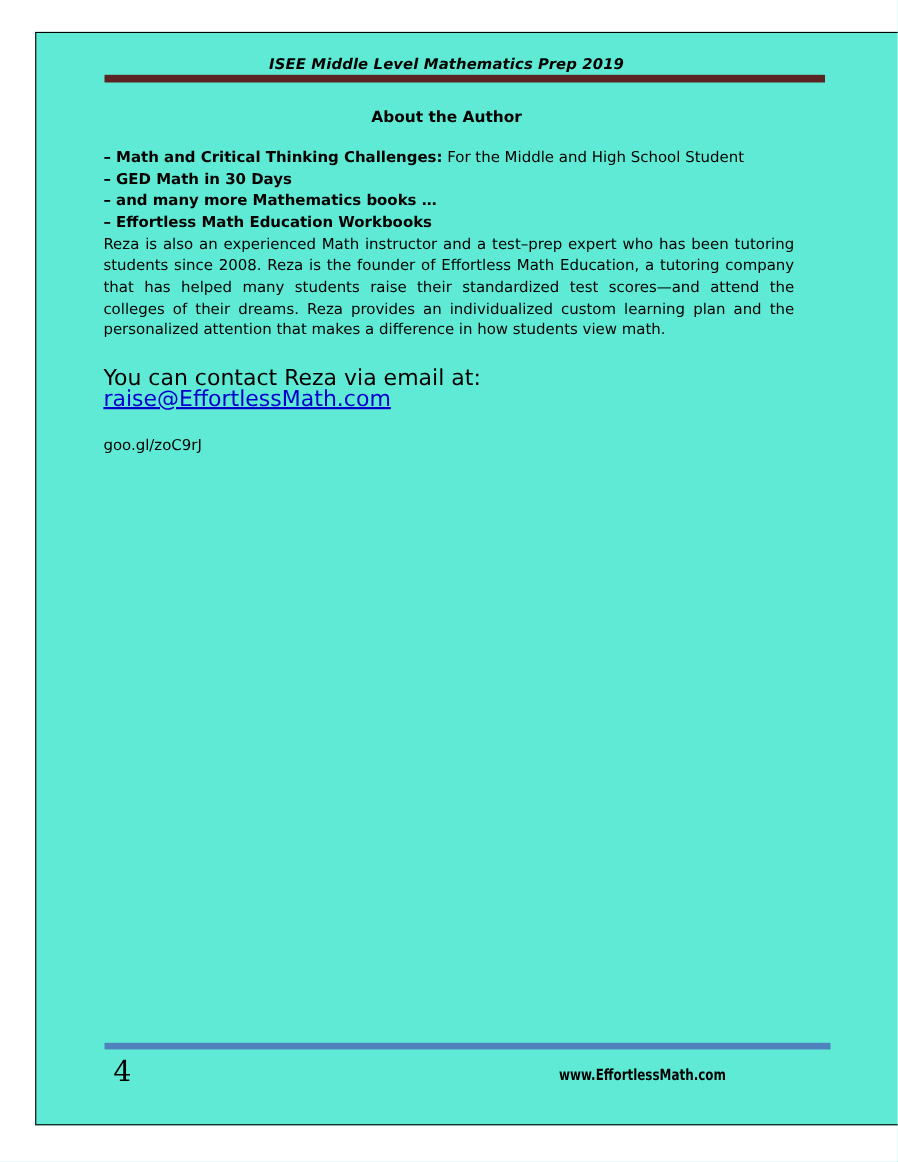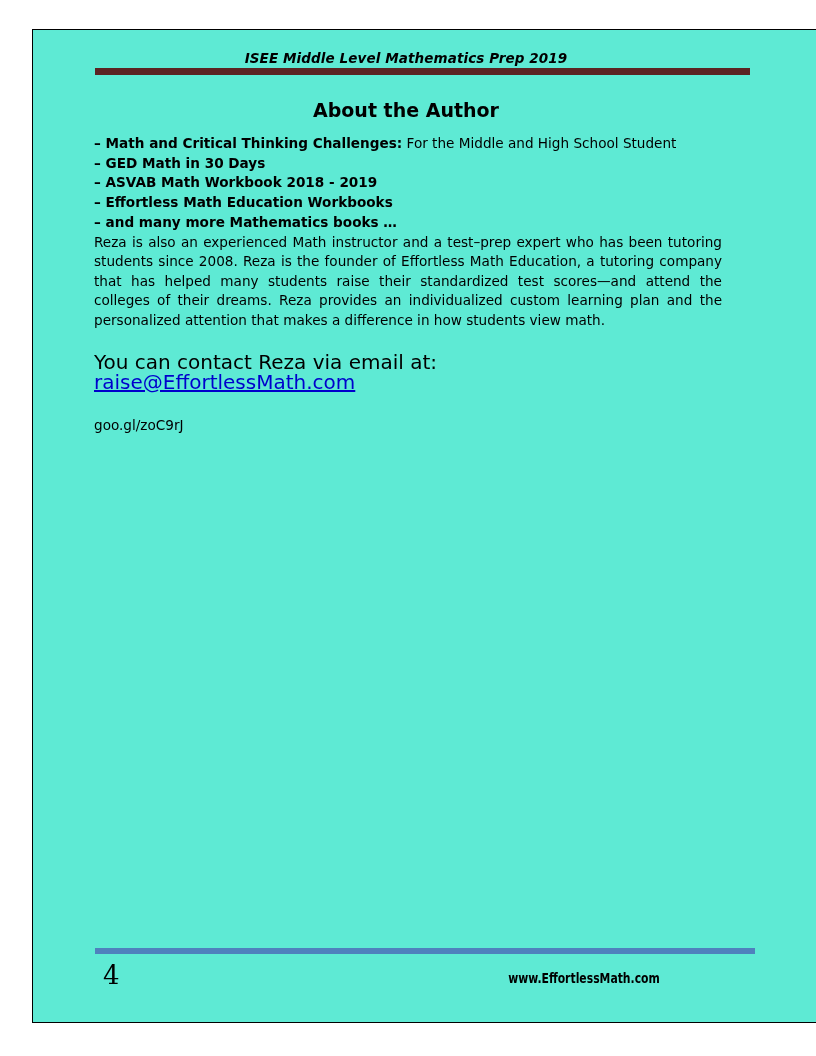--- a/index.html
+++ b/index.html
@@ -53,21 +53,21 @@
     background: #5B2423;
   }
 
   
   .section-heading {
     position: absolute;
     left: 58px;
     top: 69px;
     width: 630px;
     text-align: center;
-    font-size: 19px;
+    font-size: 14px;
     font-weight: bold;
     color: #000000;
   }
 
   
   .content {
     position: absolute;
     left: 61px;
     top: 104px;
     width: 628px;
@@ -157,27 +157,24 @@
 
     <div class="intro-block">
 
       <div class="book-line">
         <span>– Math and Critical Thinking Challenges:</span><span class="book-sub"> For the Middle and High School Student</span>
       </div>
       <div class="book-line">
         <span>– GED Math in 30 Days</span><span class="book-sub"></span>
       </div>
       <div class="book-line">
-        <span>– ASVAB Math Workbook 2018 - 2019</span><span class="book-sub"></span>
+        <span>– and many more Mathematics books …</span><span class="book-sub"></span>
       </div>
       <div class="book-line">
         <span>– Effortless Math Education Workbooks</span><span class="book-sub"></span>
-      </div>
-      <div class="book-line">
-        <span>– and many more Mathematics books …</span><span class="book-sub"></span>
       </div>
     </div>
 
     <div class="bio-paragraph">Reza is also an experienced Math instructor and a test–prep expert who has been tutoring students since 2008. Reza is the founder of Effortless Math Education, a tutoring company that has helped many students raise their standardized test scores—and attend the colleges of their dreams. Reza provides an individualized custom learning plan and the personalized attention that makes a difference in how students view math.</div>
 
     <div class="contact-block">
       <div>You can contact Reza via email at:</div>
       <a class="email-link" href="mailto:reza@EffortlessMath.com">raise@EffortlessMath.com</a>
     </div>
 

